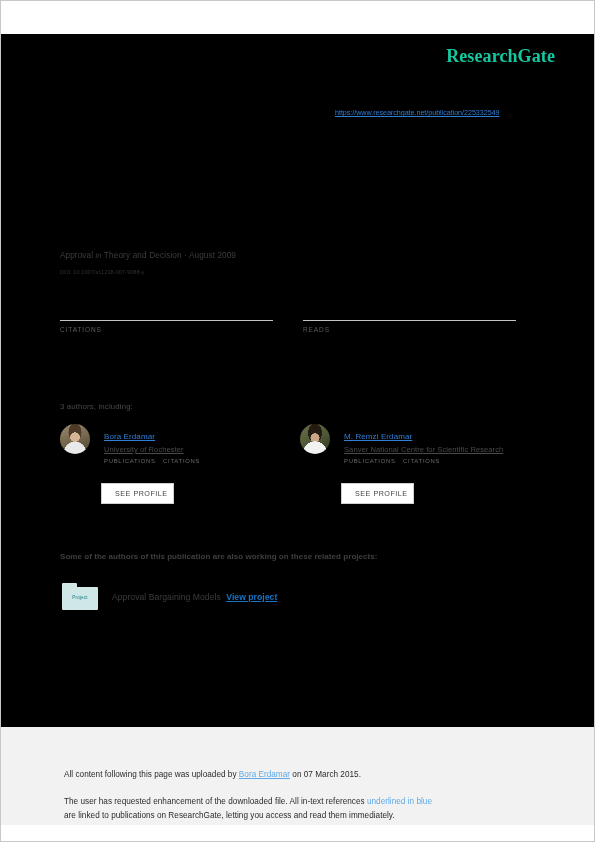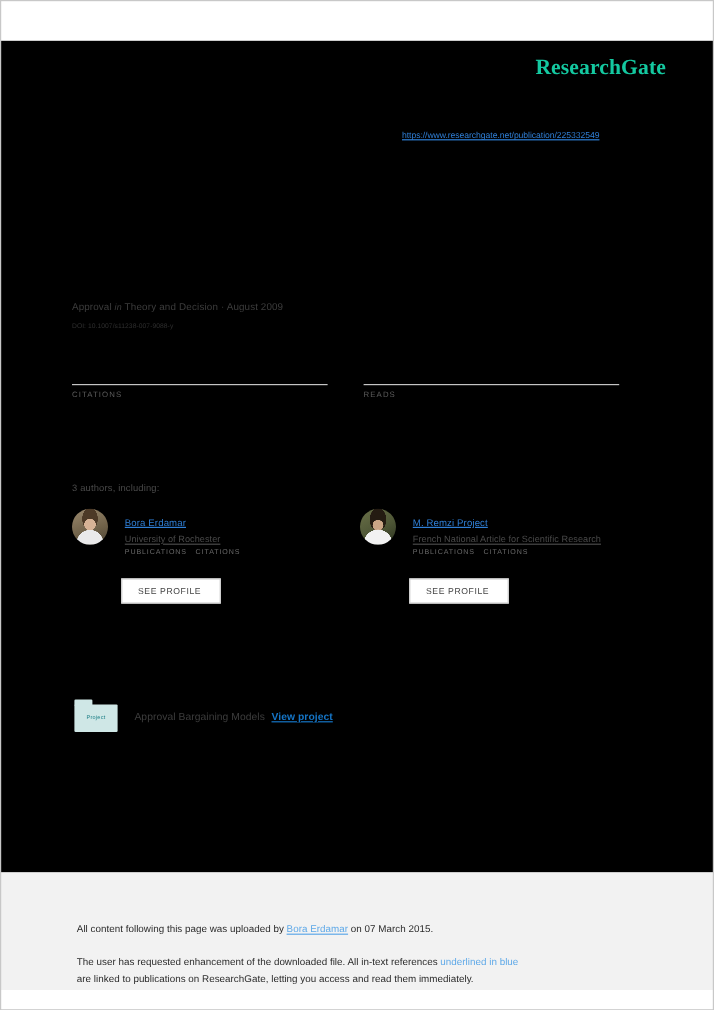--- a/index.html
+++ b/index.html
@@ -242,21 +242,21 @@
     display: flex;
   }
   .btn-wrap { width: 242px; }
   .see-profile {
     display: inline-block;
     border: 1px solid #d0d0d0;
     background: #ffffff;
     color: #454545;
     font-size: 7.2px;
     letter-spacing: 0.5px;
-    padding: 5px 15px 5px 13px;
+    padding: 5px 5px 5px 13px;
     box-sizing: border-box;
   }
 
   
   .projects-head {
     position: absolute;
     left: 60px;
     top: 518px;
     font-size: 8px;
     font-weight: 700;
@@ -389,22 +389,22 @@
       <div class="author">
         <div class="avatar a1"></div>
         <div class="author-body">
           <a class="author-name" href="#">Bora Erdamar</a>
           <div class="author-affil">University of Rochester</div>
         </div>
       </div>
       <div class="author">
         <div class="avatar a2"></div>
         <div class="author-body">
-          <a class="author-name" href="#">M. Remzi Project</a>
-          <div class="author-affil">French National Article for Scientific Research</div>
+          <a class="author-name" href="#">M. Remzi Erdamar</a>
+          <div class="author-affil">Sanver National Centre for Scientific Research</div>
         </div>
       </div>
     </div>
 
     <div class="counters">
       <div class="cgroup">
         <div class="clabel pubs">PUBLICATIONS</div>
         <div class="clabel">CITATIONS</div>
       </div>
       <div class="cgroup second">
@@ -415,20 +415,21 @@
 
     <div class="profile-btns">
       <div class="btn-wrap">
         <div class="see-profile">SEE PROFILE</div>
       </div>
       <div class="btn-wrap">
         <div class="see-profile">SEE PROFILE</div>
       </div>
     </div>
 
+    <div class="projects-head">Some of the authors of this publication are also working on these related projects:</div>
 
     <div class="project-row">
       <div class="folder">
         <div class="tab"></div>
         <div class="body"></div>
         <div class="ptxt">Project</div>
       </div>
       <div class="project-text">
         <span>Approval Bargaining Models</span>
         <a class="project-link" href="#">View project</a>

